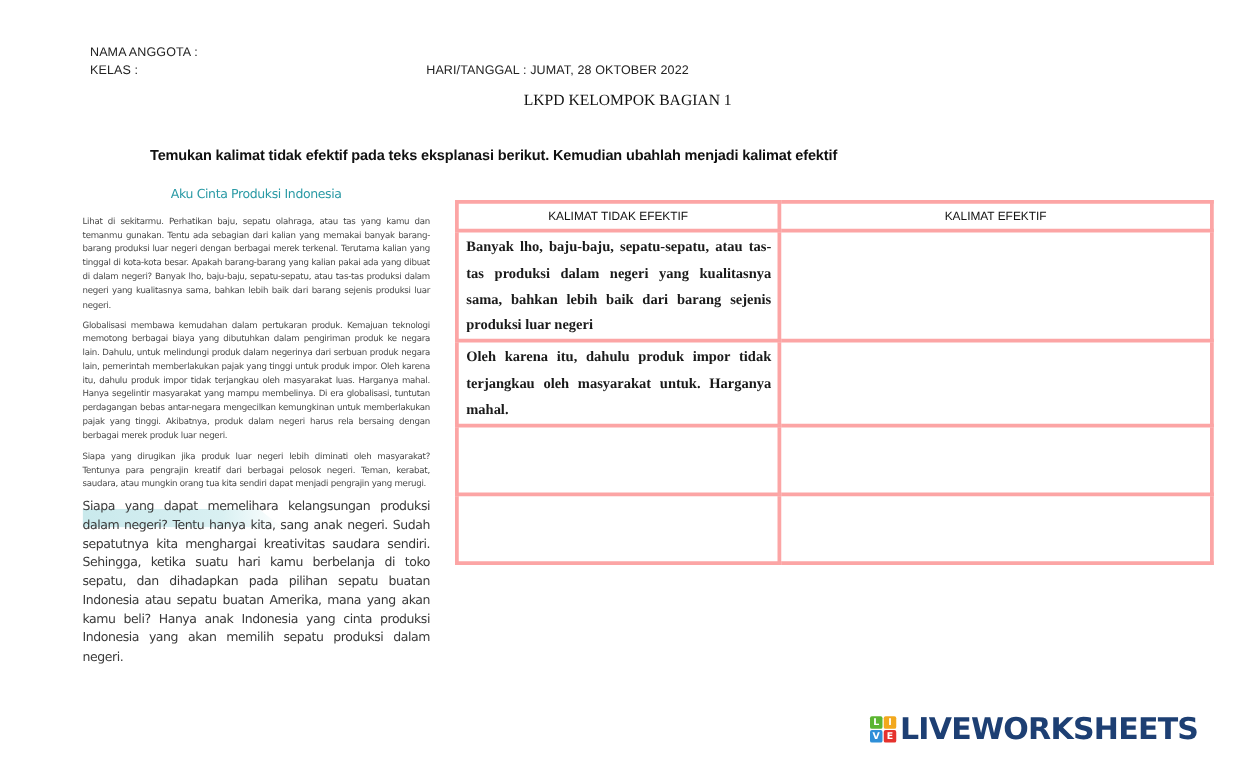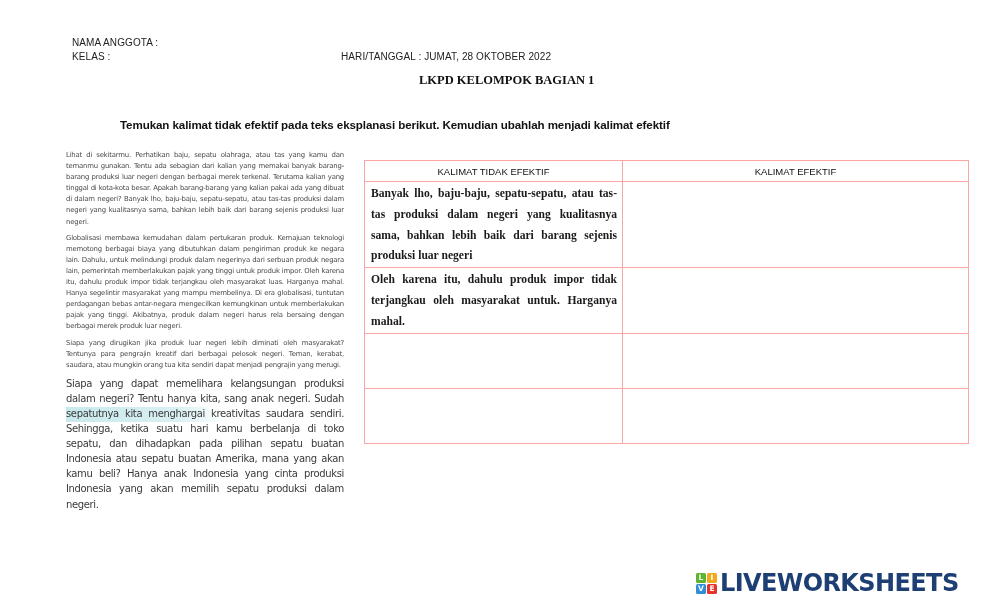--- a/index.html
+++ b/index.html
@@ -5,37 +5,37 @@
   html, body { margin: 0; padding: 0; }
   body {
     width: 1000px; height: 607px; background: #ffffff; position: relative; overflow: hidden;
     font-family: "Liberation Sans", sans-serif; color: #111;
   }
   .abs { position: absolute; }
   .hdr-label { font-family: "Liberation Sans", sans-serif; font-size: 10px; color: #222; letter-spacing: 0.1px; }
   #nama { left: 72px; top: 37px; }
   #kelas { left: 72px; top: 51px; text-align: center; }
   #tanggal { left: 341px; top: 51px; text-align: center; }
-  #title { left: 419px; top: 73px; font-family: "Liberation Serif", serif; font-weight: bold; font-size: 12.5px; color: #111; }
+  #title { left: 419px; top: 73px; font-family: "Liberation Serif", serif; font-weight: normal; font-size: 12.5px; color: #111; }
   #instruction { left: 72px; top: 118px; font-family: "Liberation Sans", sans-serif; font-weight: bold; font-size: 11.6px; color: #111; letter-spacing: -0.1px; margin-left: 48px; }
 
   
   #article { left: 66px; top: 150px; width: 278px; }
   #article-title { text-align: center; color: #2a9aa5; font-size: 10px; margin-bottom: 11px; font-family: "DejaVu Sans", sans-serif; letter-spacing: -0.3px; }
   .para { font-family: "DejaVu Sans", sans-serif; font-size: 6.9px; line-height: 11.1px; color: #4a4a4a; text-align: justify; margin: 0 0 5px 0; letter-spacing: -0.2px; }
   .para.large { font-size: 10px; line-height: 15.1px; color: #3a3a3a; margin-top: 1px; letter-spacing: -0.35px; }
   #teal-band {
     left: 66px; top: 407px; width: 160px; height: 15px;
     background: linear-gradient(90deg, #c9e9ec 0%, #d9f0f2 70%, rgba(255,255,255,0) 100%);
     clip-path: polygon(0 0, 88% 0, 100% 100%, 0 100%);
   }
 
   
   #lkpd-table { left: 364px; top: 160px; width: 604px; border-collapse: collapse; table-layout: fixed; }
-  #lkpd-table td, #lkpd-table th { border: 1px solid #fca5a5; vertical-align: top; padding: 0; }
+  #lkpd-table td, #lkpd-table th { border: 3px solid #fca5a5; vertical-align: top; padding: 0; }
   #lkpd-table th { font-family: "Liberation Sans", sans-serif; font-size: 9.5px; font-weight: normal; height: 20px; vertical-align: middle; text-align: center; color: #111; }
   .col1 { width: 258px; }
   .col2 { width: 346px; }
   .cell-text { font-family: "Liberation Serif", serif; font-weight: bold; font-size: 11.6px; line-height: 20.8px; text-align: justify; padding: 2px 5px 0 6px; color: #1a1a1a; }
   .answer-cell { background: #fff; }
 
   
   #logo { left: 696px; top: 571px; display: flex; align-items: center; }
   .tiles { display: grid; grid-template-columns: 10px 10px; grid-template-rows: 10px 10px; gap: 1px; margin-right: 3px; }
   .tile { font-family: "DejaVu Sans", sans-serif; font-weight: bold; font-size: 7.5px; color: #fff; display: flex; align-items: center; justify-content: center; border-radius: 1.5px; }
@@ -46,20 +46,21 @@
 
 <div class="abs hdr-label" id="nama">NAMA ANGGOTA :</div>
 <div class="abs hdr-label" id="kelas">KELAS :</div>
 <div class="abs hdr-label" id="tanggal">HARI/TANGGAL : JUMAT, 28 OKTOBER 2022</div>
 <div class="abs" id="title">LKPD KELOMPOK BAGIAN 1</div>
 <div class="abs" id="instruction">Temukan kalimat tidak efektif pada teks eksplanasi berikut. Kemudian ubahlah menjadi kalimat efektif</div>
 
 <div class="abs" id="teal-band"></div>
 
 <div class="abs" id="article">
+  <div id="article-title">Aku Cinta Produksi Indonesia</div>
   <p class="para">Lihat di sekitarmu. Perhatikan baju, sepatu olahraga, atau tas yang kamu dan temanmu gunakan. Tentu ada sebagian dari kalian yang memakai banyak barang-barang produksi luar negeri dengan berbagai merek terkenal. Terutama kalian yang tinggal di kota-kota besar. Apakah barang-barang yang kalian pakai ada yang dibuat di dalam negeri? Banyak lho, baju-baju, sepatu-sepatu, atau tas-tas produksi dalam negeri yang kualitasnya sama, bahkan lebih baik dari barang sejenis produksi luar negeri.</p>
   <p class="para">Globalisasi membawa kemudahan dalam pertukaran produk. Kemajuan teknologi memotong berbagai biaya yang dibutuhkan dalam pengiriman produk ke negara lain. Dahulu, untuk melindungi produk dalam negerinya dari serbuan produk negara lain, pemerintah memberlakukan pajak yang tinggi untuk produk impor. Oleh karena itu, dahulu produk impor tidak terjangkau oleh masyarakat luas. Harganya mahal. Hanya segelintir masyarakat yang mampu membelinya. Di era globalisasi, tuntutan perdagangan bebas antar-negara mengecilkan kemungkinan untuk memberlakukan pajak yang tinggi. Akibatnya, produk dalam negeri harus rela bersaing dengan berbagai merek produk luar negeri.</p>
   <p class="para">Siapa yang dirugikan jika produk luar negeri lebih diminati oleh masyarakat? Tentunya para pengrajin kreatif dari berbagai pelosok negeri. Teman, kerabat, saudara, atau mungkin orang tua kita sendiri dapat menjadi pengrajin yang merugi.</p>
   <p class="para large">Siapa yang dapat memelihara kelangsungan produksi dalam negeri? Tentu hanya kita, sang anak negeri. Sudah sepatutnya kita menghargai kreativitas saudara sendiri. Sehingga, ketika suatu hari kamu berbelanja di toko sepatu, dan dihadapkan pada pilihan sepatu buatan Indonesia atau sepatu buatan Amerika, mana yang akan kamu beli? Hanya anak Indonesia yang cinta produksi Indonesia yang akan memilih sepatu produksi dalam negeri.</p>
 </div>
 
 <table class="abs" id="lkpd-table">
   <colgroup>
       <col class="col1">
       <col class="col2">

